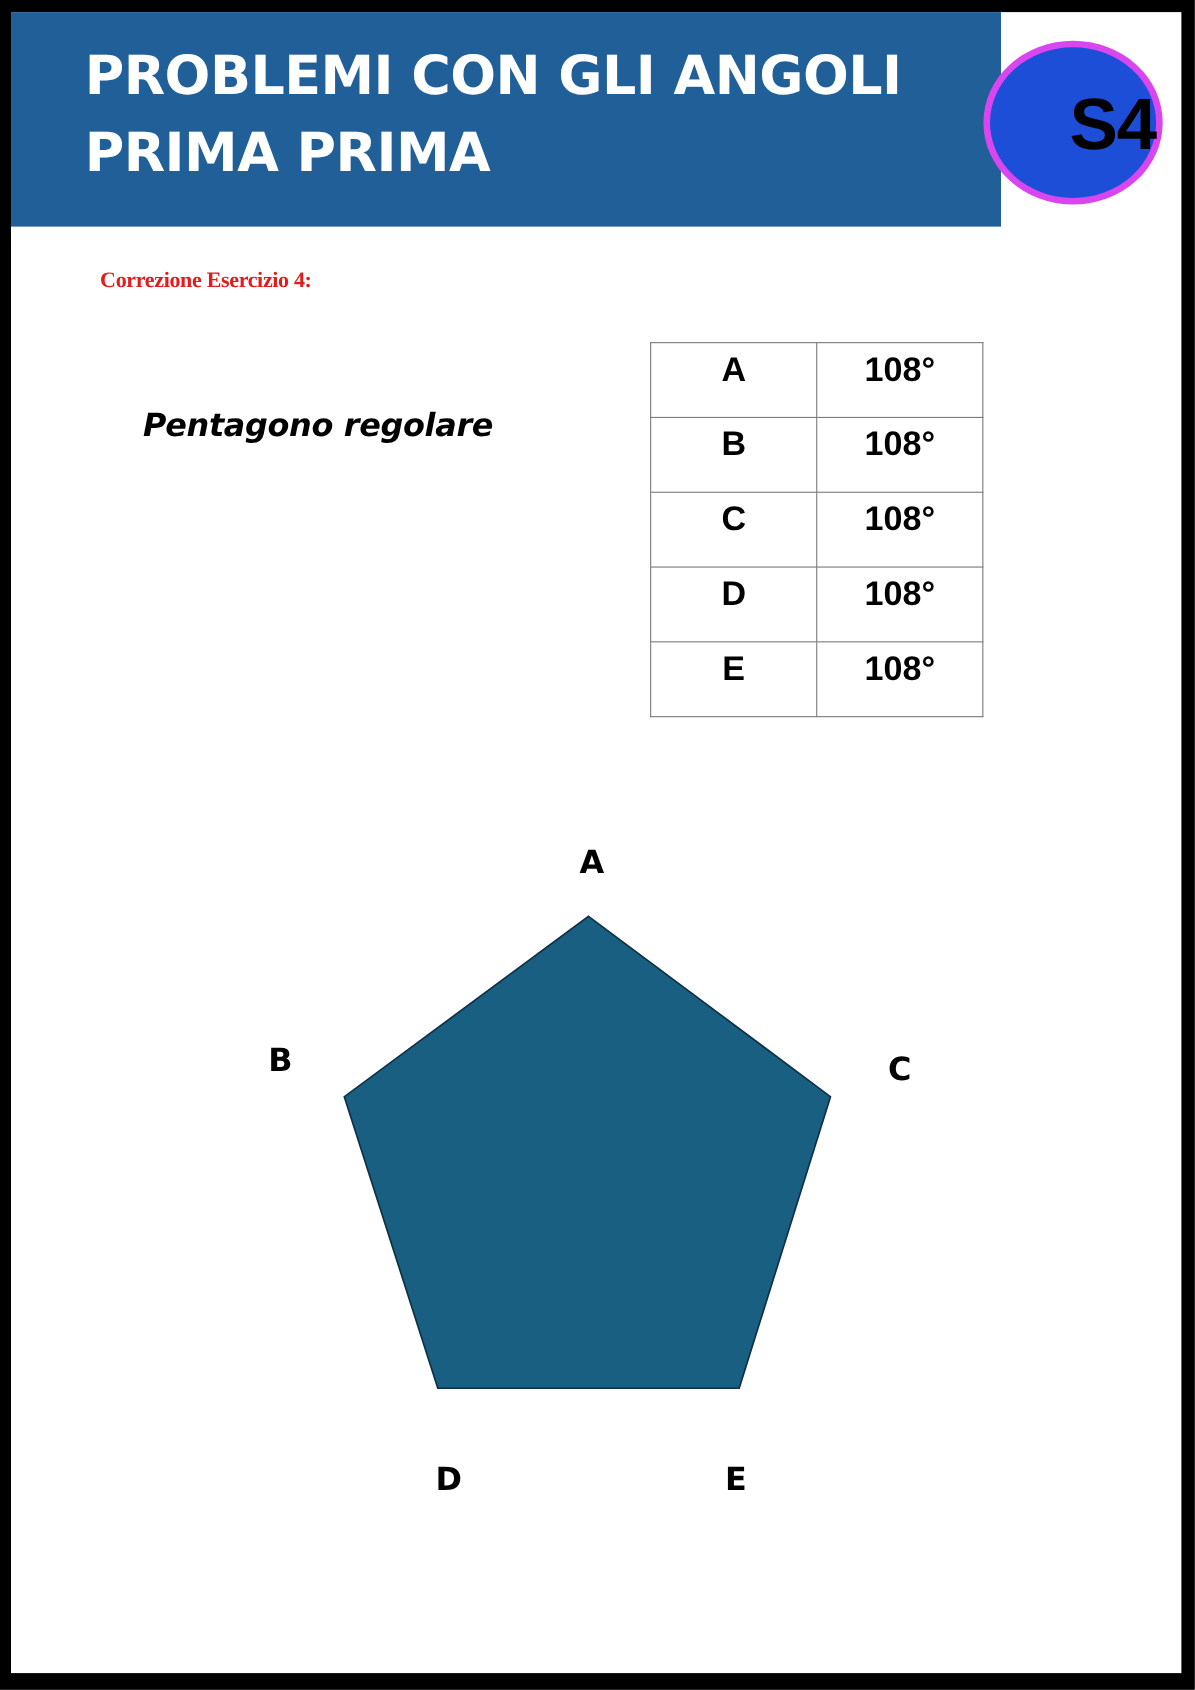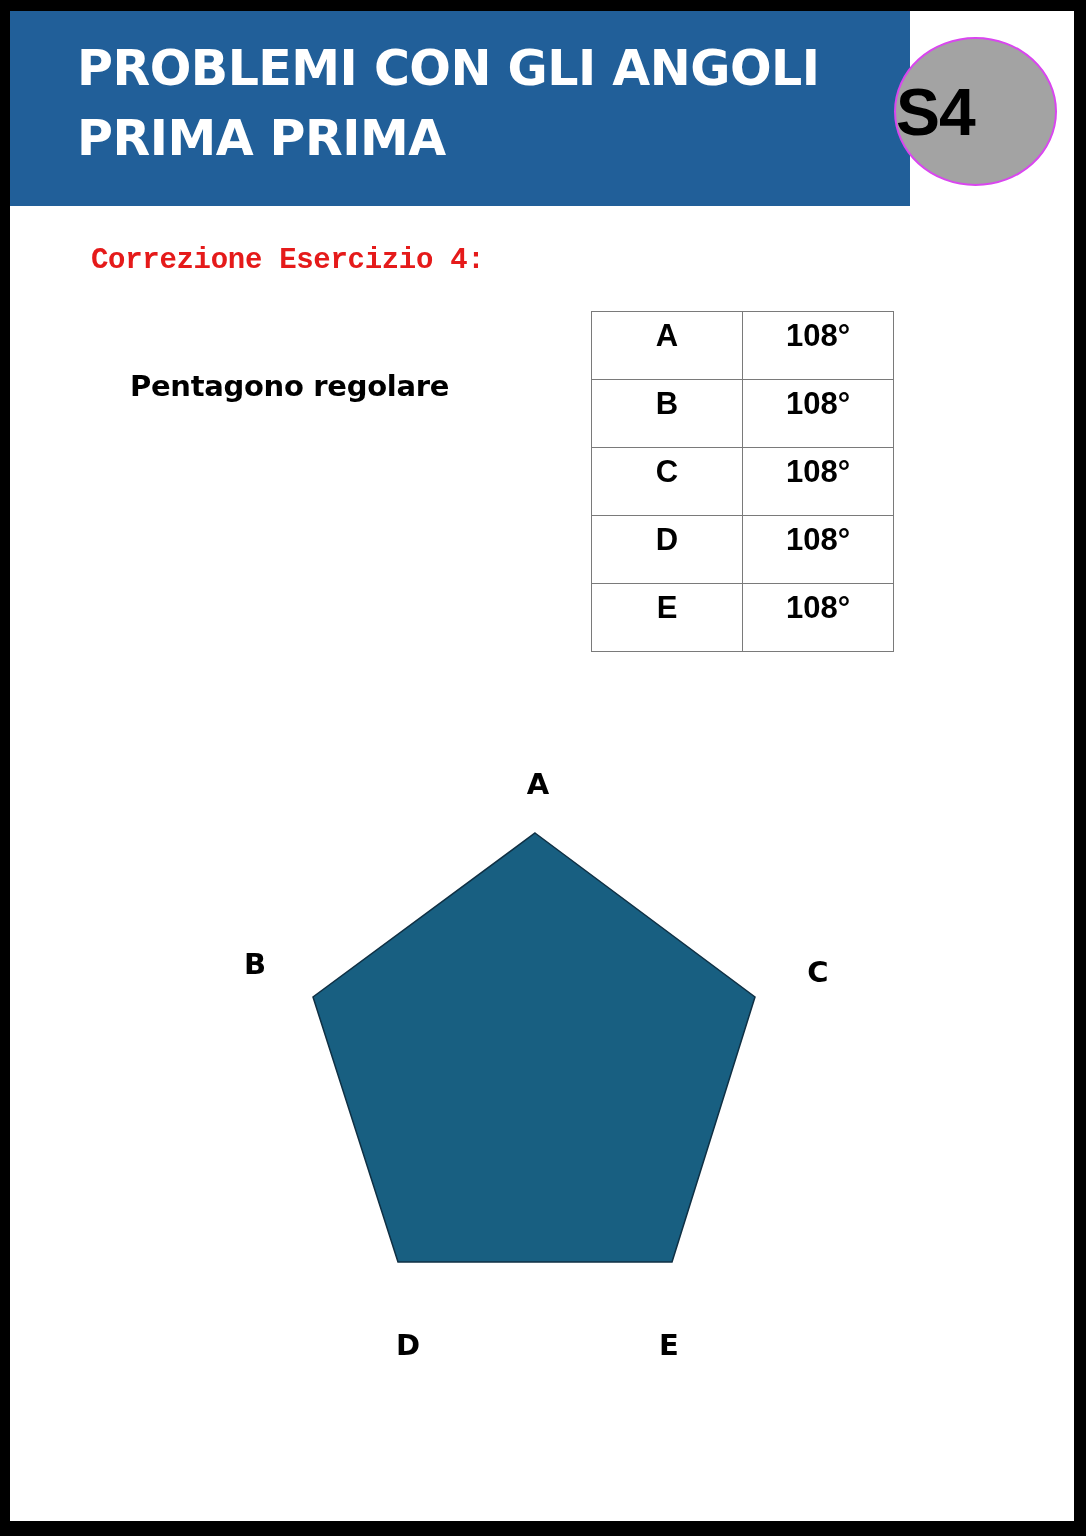--- a/index.html
+++ b/index.html
@@ -31,53 +31,54 @@
       white-space: nowrap;
     }
     .title-line.l1 { top: 33px; }
     .title-line.l2 { top: 103px; }
 
     .badge {
       position: absolute;
       left: 884px; top: 26px;
       width: 163px; height: 149px;
       border-radius: 50%;
-      background: #a3a3a3;
-      border: 2px solid #d946ef;
-      display: flex; align-items: center; justify-content: flex-start;
+      background: #1d4ed8;
+      border: 6px solid #d946ef;
+      display: flex; align-items: center; justify-content: flex-end;
     }
     .badge span {
       font-family: "Liberation Sans", sans-serif;
       font-weight: bold;
       font-size: 66px;
       color: #000000;
       line-height: 1;
       letter-spacing: -1px;
     }
 
     .subtitle {
       position: absolute;
       left: 81px; top: 233px;
       color: #E51A1A;
-      font-family: Liberation Mono, monospace;
+      font-family: Liberation Serif, serif;
       font-weight: bold;
-      font-size: 29px;
+      font-size: 20px;
       letter-spacing: -0.3px;
       white-space: nowrap;
     }
 
     .shape-label {
       position: absolute;
       left: 120px; top: 358px;
       color: #000000;
       font-family: "DejaVu Sans", sans-serif;
       font-weight: bold;
       font-size: 29px;
       letter-spacing: -0.3px;
       white-space: nowrap;
+      font-style: italic;
     }
 
     .angles-table {
       position: absolute;
       left: 581px; top: 300px;
       border-collapse: collapse;
     }
     .angles-table td {
       width: 151px; height: 68px;
       border: 1.5px solid #7a7a7a;

